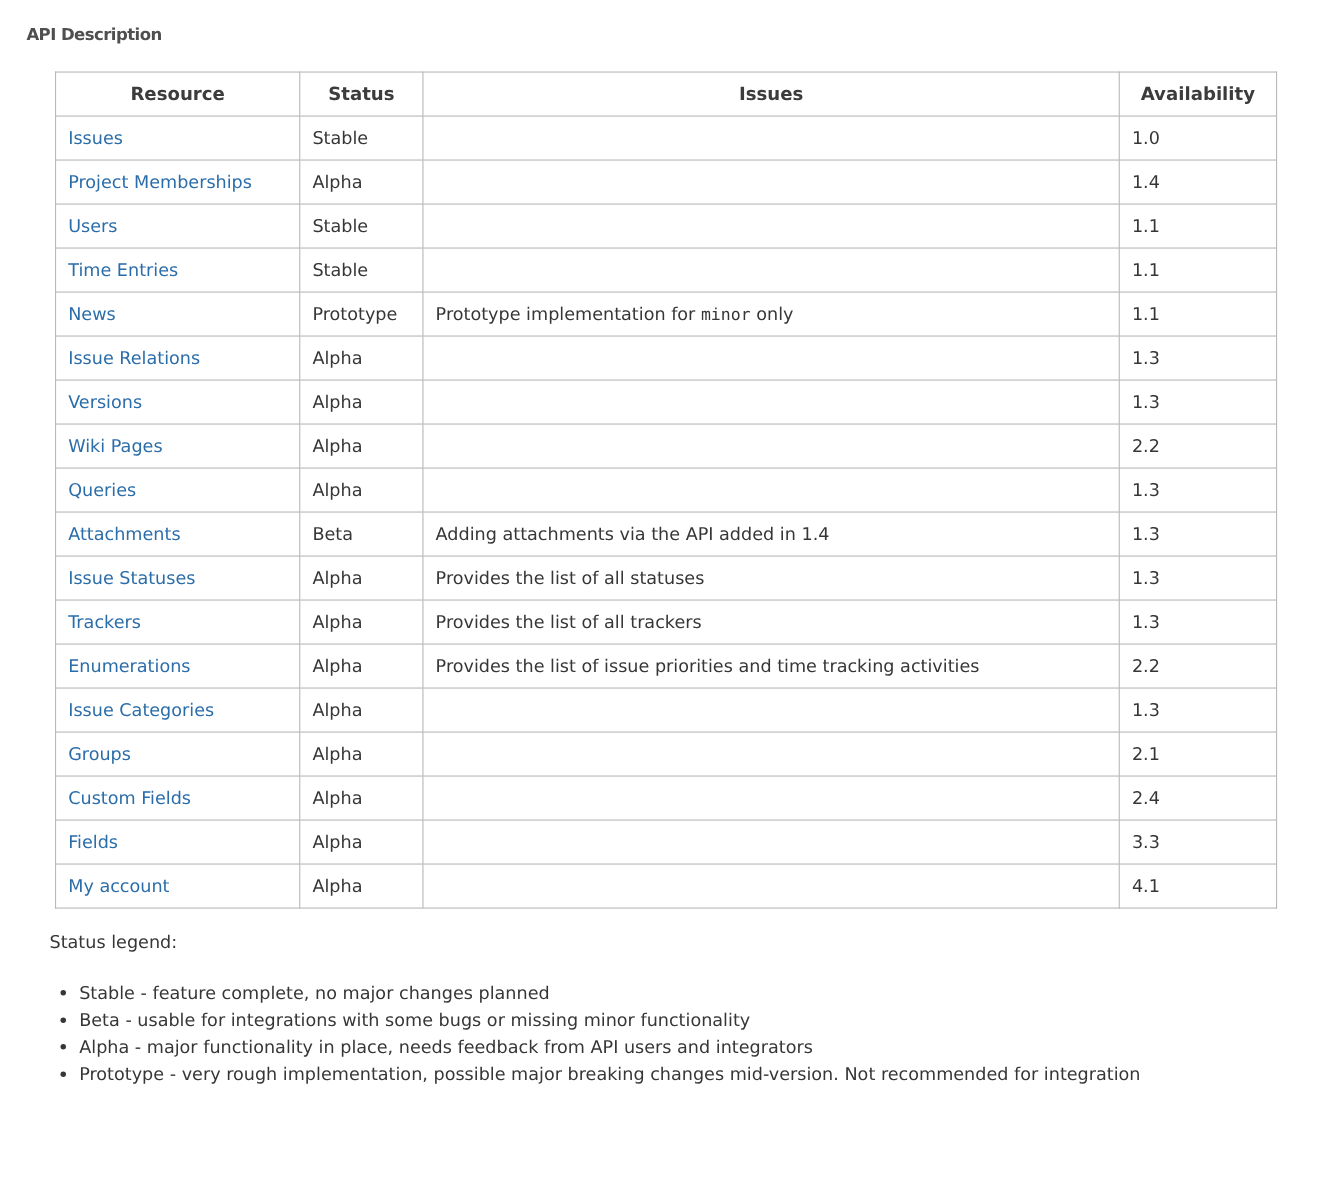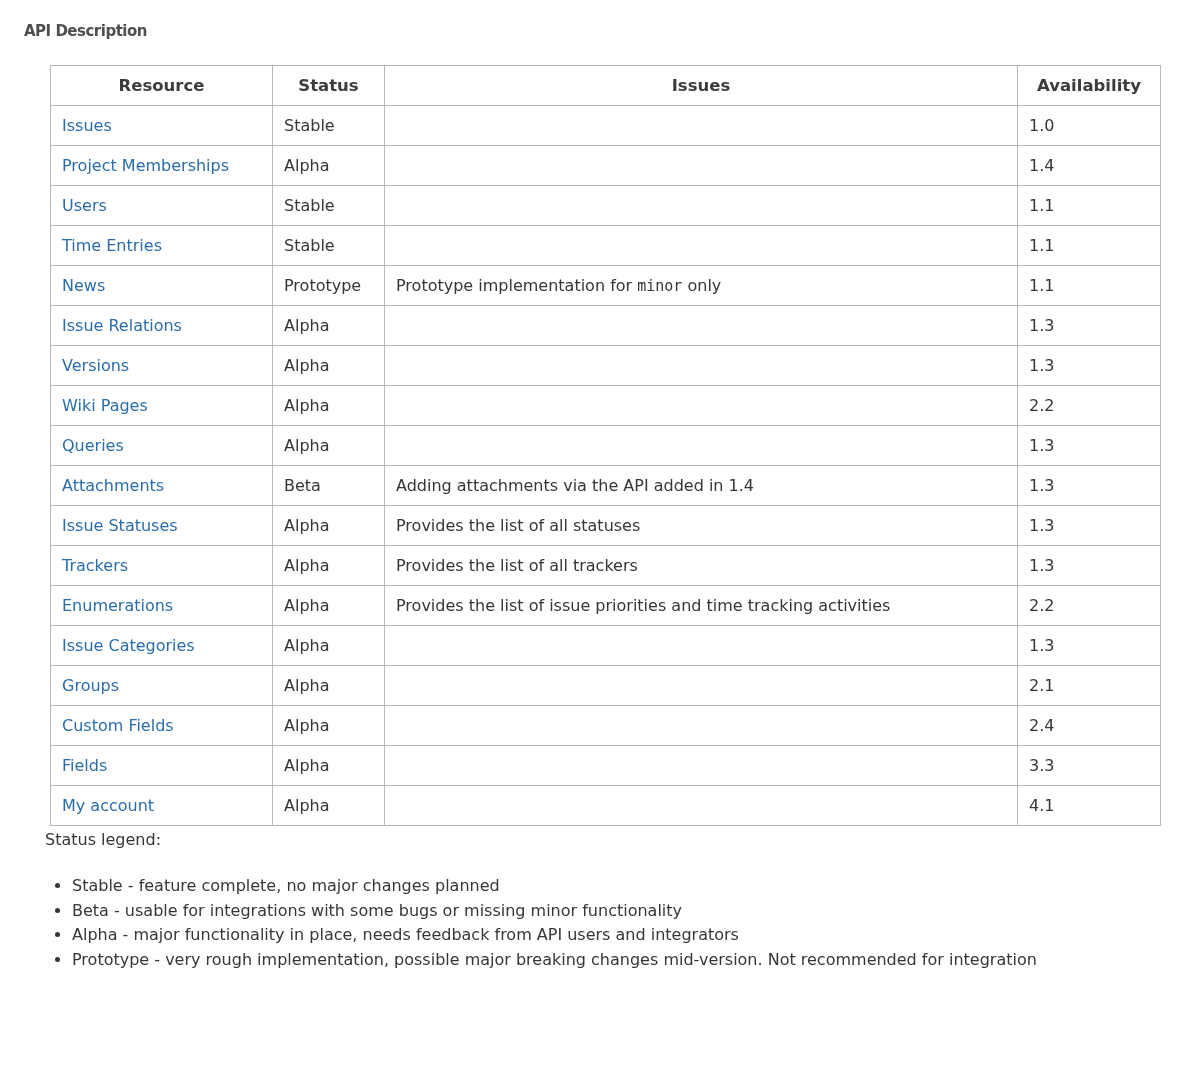--- a/index.html
+++ b/index.html
@@ -55,21 +55,21 @@
   a.resource-link {
     color: #2a6da9;
     text-decoration: none;
     cursor: pointer;
   }
   code.inline-code {
     font-family: "DejaVu Sans Mono", "Liberation Mono", monospace;
     font-size: 15px;
   }
   p.legend-heading {
-    margin: 4px 0 0 45px;
+    margin: 21px 0 0 45px;
     line-height: 20px;
   }
   ul.legend-list {
     margin: 24px 0 0 45px;
     padding: 0 0 0 27px;
     list-style: disc;
   }
   ul.legend-list li {
     line-height: 24.5px;
   }

